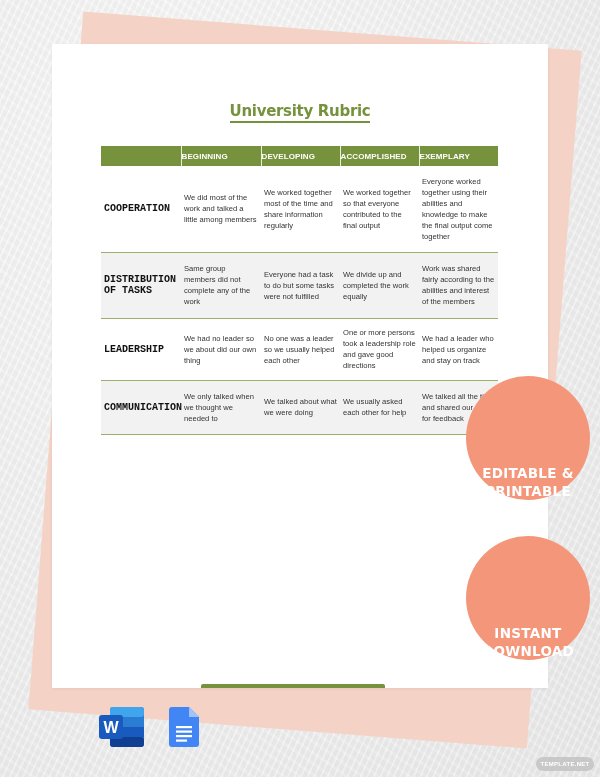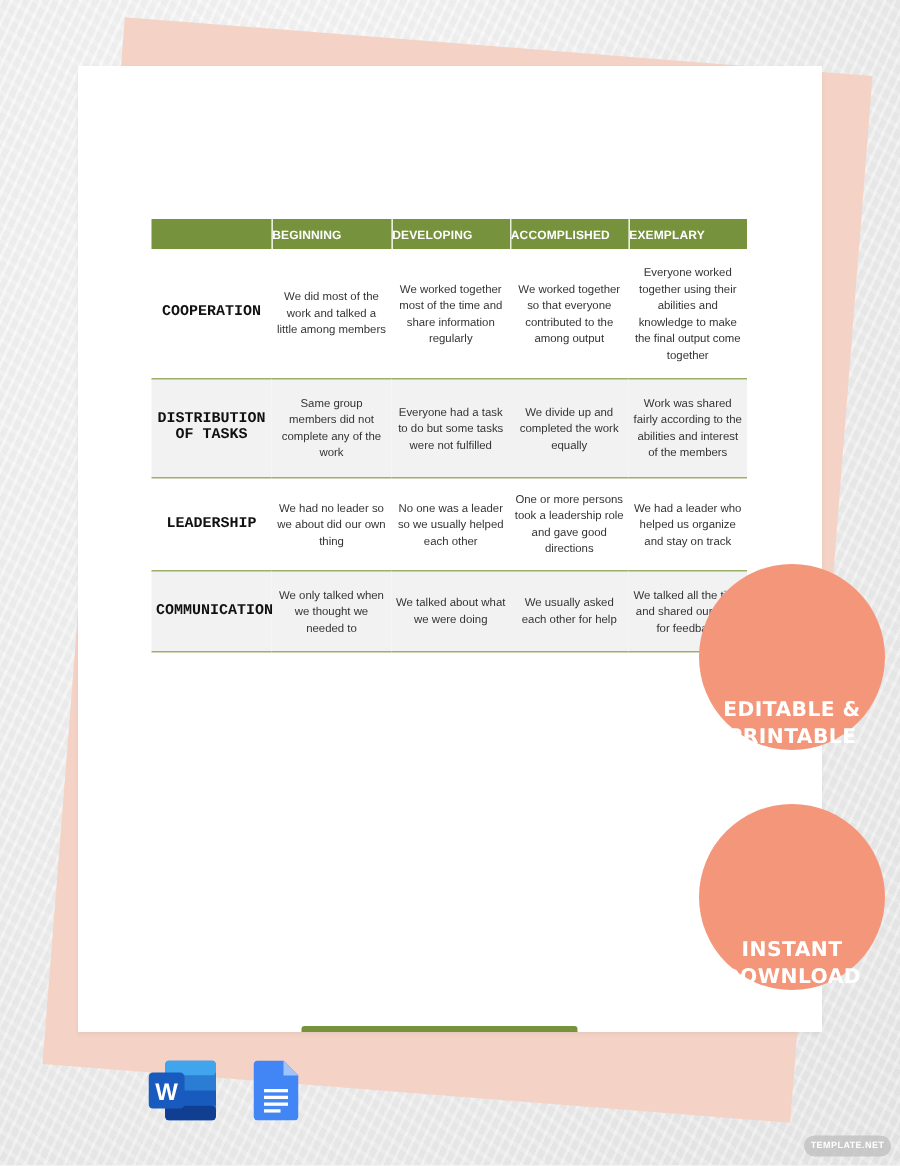--- a/index.html
+++ b/index.html
@@ -46,21 +46,21 @@
   table.rubric th {
     background:#76923c; color:#ffffff;
     font-size:8px; font-weight:bold;
     height:20px; text-align:left;
     border-left:1px solid #e9eedc;
     letter-spacing:0.1px;
   }
   table.rubric th:first-child { border-left:none; }
   table.rubric td {
     font-size:7.6px; line-height:11px; color:#333;
-    text-align:center; vertical-align:middle;
+    vertical-align:middle;
     padding:2px 3px;
     border-bottom:1.5px solid #9bb06a;
   }
   table.rubric td.crit { font-weight:bold; font-size:10px; color:#111;font-family:Liberation Mono, monospace; }
   tr.r-cooperation td { height:86px; background:#ffffff; }
   tr.r-distribution td { height:66px; background:#f2f2f2; }
   tr.r-leadership td { height:62px; background:#ffffff; }
   tr.r-communication td { height:54px; background:#f2f2f2; }
   .bottom-bar {
     position:absolute; left:149px; top:640px; width:184px; height:4px;
@@ -85,20 +85,23 @@
     display:flex; align-items:center; justify-content:center;
   }
 </style>
 </head>
 <body>
 
 <div class="texture"></div>
 <div class="peach-paper"></div>
 
 <div class="paper">
+  <div class="title">
+    <span>University Rubric</span>
+  </div>
 
   <table class="rubric">
     <colgroup>
       <col style="width:80px">
         <col style="width:80px">
         <col style="width:79px">
         <col style="width:79px">
         <col style="width:79px">
     </colgroup>
     <thead>
@@ -108,21 +111,21 @@
         <th>DEVELOPING</th>
         <th>ACCOMPLISHED</th>
         <th>EXEMPLARY</th>
       </tr>
     </thead>
     <tbody>
       <tr class="r-cooperation">
         <td class="crit">COOPERATION</td>
         <td>We did most of the work and talked a little among members</td>
         <td>We worked together most of the time and share information regularly</td>
-        <td>We worked together so that everyone contributed to the among output</td>
+        <td>We worked together so that everyone contributed to the final output</td>
         <td>Everyone worked together using their abilities and knowledge to make the final output come together</td>
       </tr>
       <tr class="r-distribution">
         <td class="crit">DISTRIBUTION OF TASKS</td>
         <td>Same group members did not complete any of the work</td>
         <td>Everyone had a task to do but some tasks were not fulfilled</td>
         <td>We divide up and completed the work equally</td>
         <td>Work was shared fairly according to the abilities and interest of the members</td>
       </tr>
       <tr class="r-leadership">

